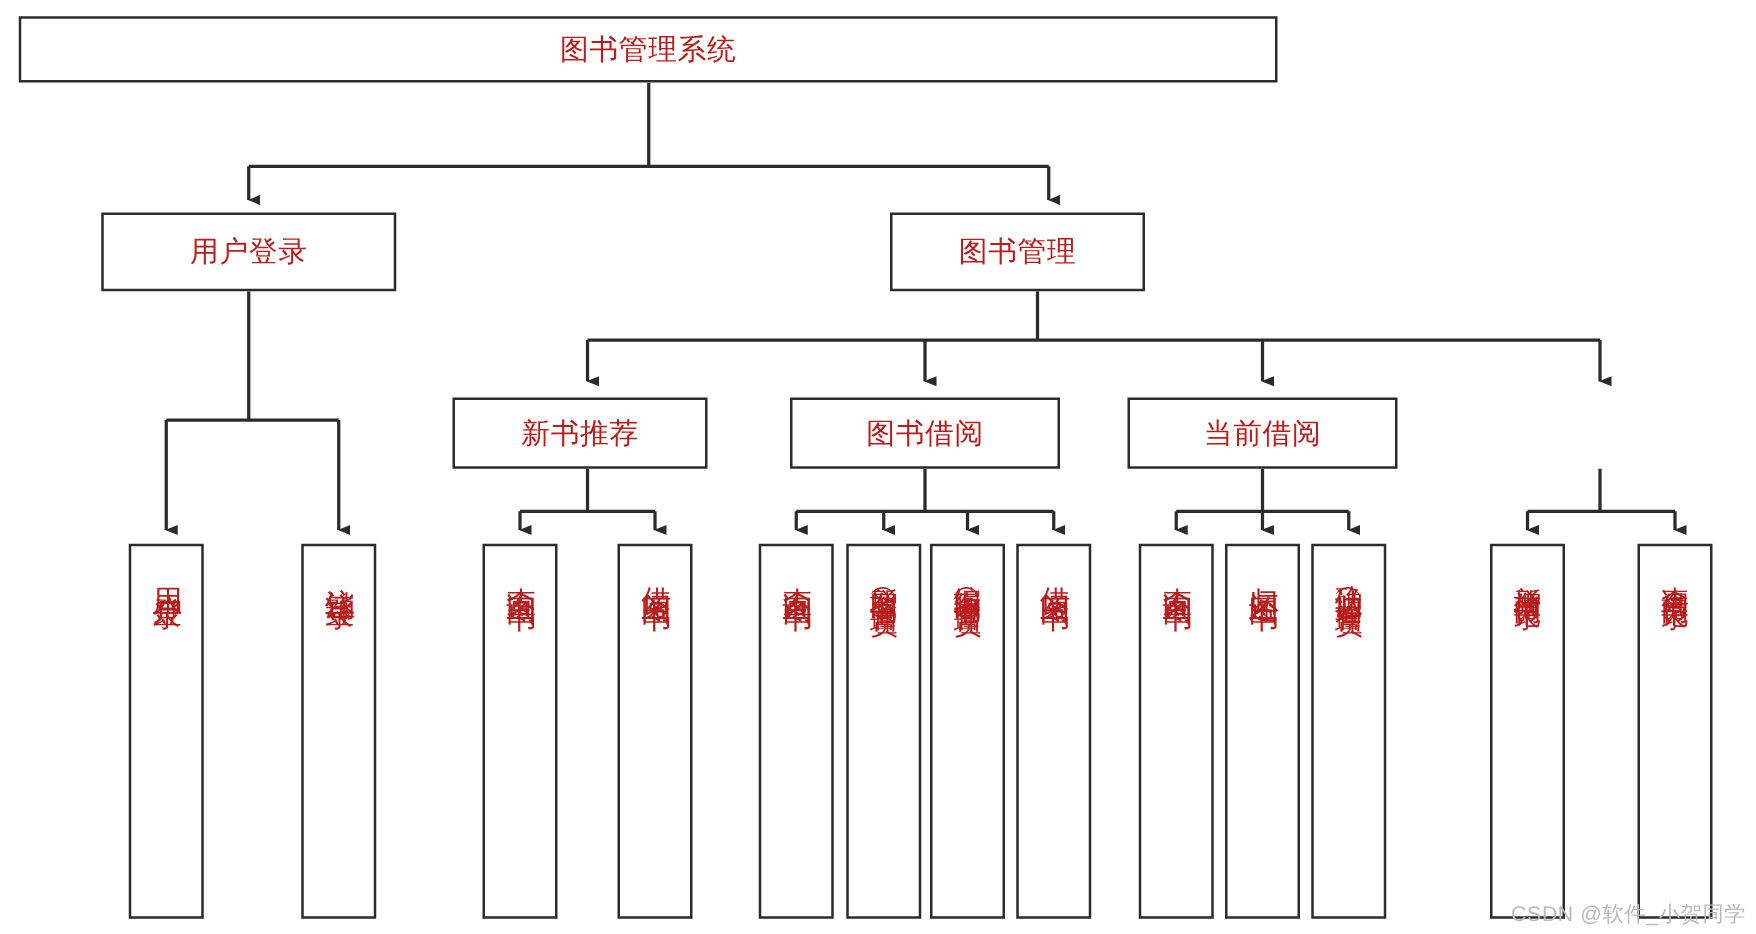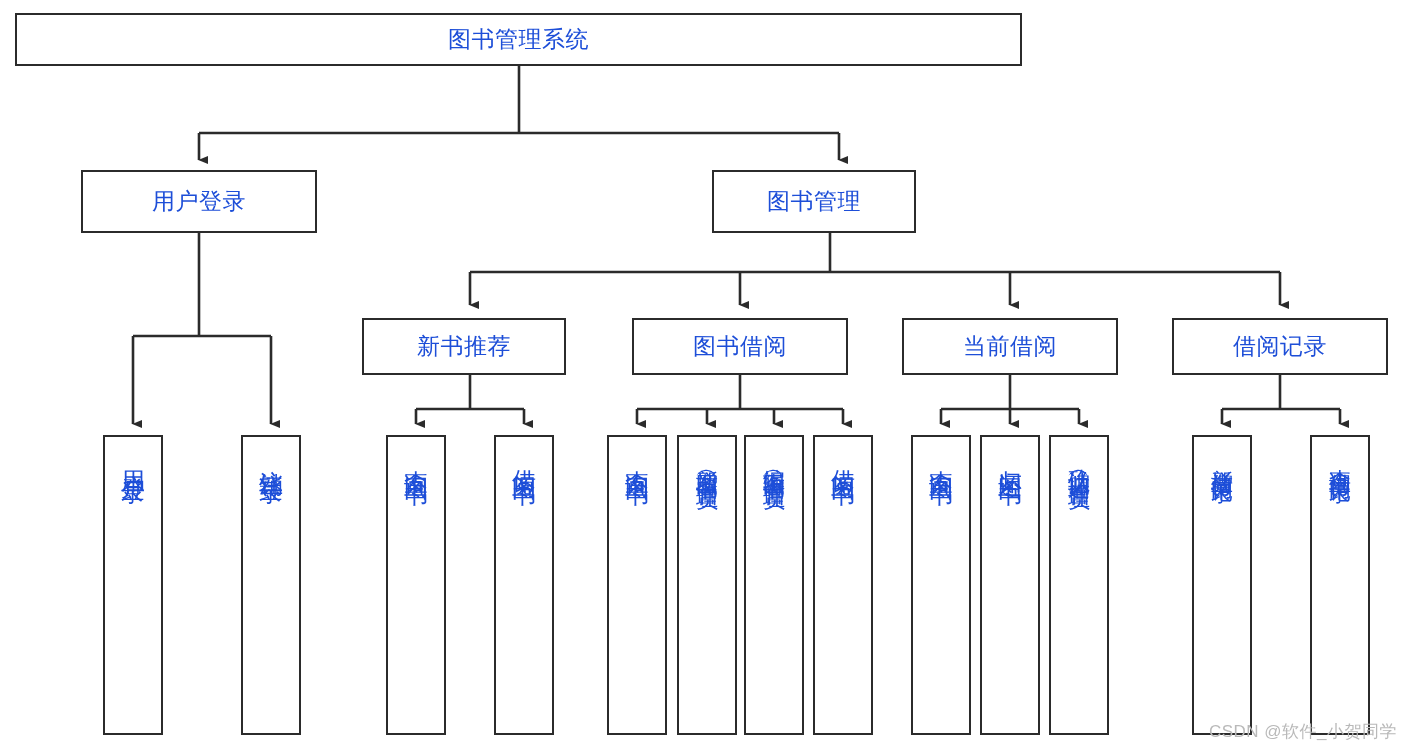--- a/index.html
+++ b/index.html
@@ -18,21 +18,21 @@
     overflow: hidden;
   }
   .node {
     position: absolute;
     box-sizing: border-box;
     border: 2.5px solid #2b2b2b;
     background: #ffffff;
     display: flex;
     align-items: center;
     justify-content: center;
-    color: #1d4ed8;
+    color: #b91c1c;
   }
   .node .lbl {
     text-align: center;
     line-height: 1.12;
     letter-spacing: 0.5px;
   }
   .node.horizontal .lbl {
     font-size: 23px;
     white-space: nowrap;
   }
@@ -139,23 +139,20 @@
 
   <div class="node horizontal" style="left:362px; top:318px; width:204px; height:57px;">
     <span class="lbl">新书推荐</span>
   </div>
   <div class="node horizontal" style="left:902px; top:318px; width:216px; height:57px;">
     <span class="lbl">当前借阅</span>
   </div>
   <div class="node horizontal" style="left:632px; top:318px; width:216px; height:57px;">
     <span class="lbl">图书借阅</span>
   </div>
-  <div class="node horizontal" style="left:1172px; top:318px; width:216px; height:57px;">
-    <span class="lbl">借阅记录</span>
-  </div>
 
   <div class="node vertical" style="left:103px; top:435px; width:60px; height:300px;">
     <span class="lbl">用户登录</span>
   </div>
   <div class="node vertical" style="left:241px; top:435px; width:60px; height:300px;">
     <span class="lbl">注销登录</span>
   </div>
 
   <div class="node vertical" style="left:386px; top:435px; width:60px; height:300px;">
     <span class="lbl">查询图书</span>

